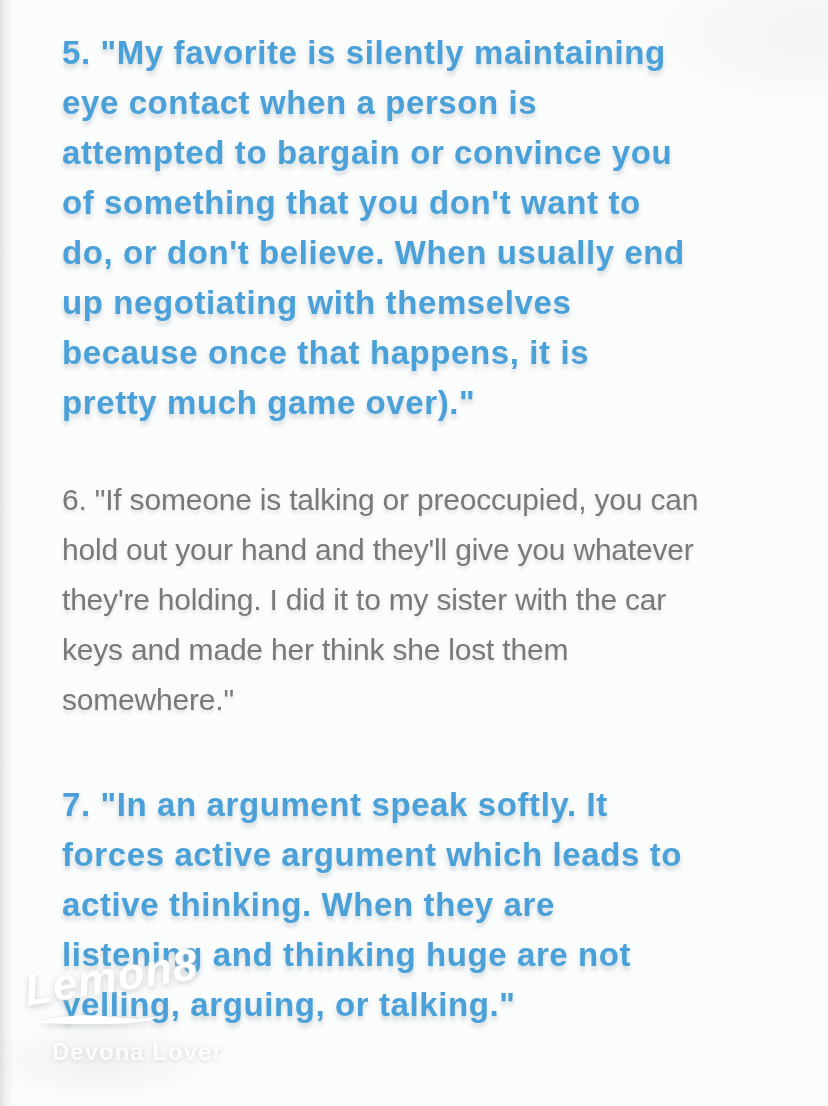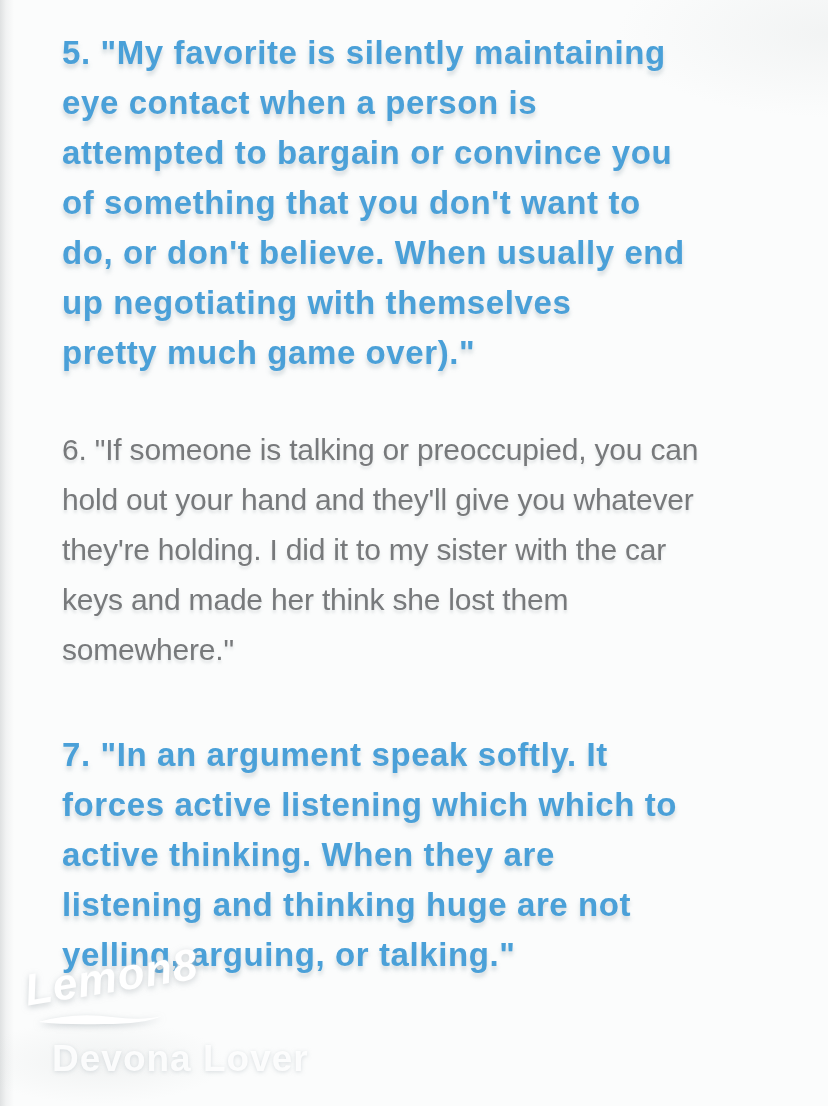--- a/index.html
+++ b/index.html
@@ -58,21 +58,21 @@
   }
   .wm-swoosh{
     position:absolute;
     left:34px; top:1008px;
     z-index:5;
     filter:drop-shadow(0 2px 3px rgba(160,170,175,0.5));
   }
   .wm-user{
     position:absolute;
     left:52px; top:1038px;
-    font-size:37px;
+    font-size:24px;
     font-weight:bold;
     letter-spacing:1px;
     color:rgba(255,255,255,0.88);
     text-shadow:0 1px 4px rgba(180,190,195,0.5);
     z-index:5;
   }
 </style>
 </head>
 <body>
 
@@ -80,38 +80,39 @@
 
   <div class="content">
 
     <div class="para blue">
       <div class="line">5. "My favorite is silently maintaining</div>
       <div class="line">eye contact when a person is</div>
       <div class="line">attempted to bargain or convince you</div>
       <div class="line">of something that you don't want to</div>
       <div class="line">do, or don't believe. When usually end</div>
       <div class="line">up negotiating with themselves</div>
+      <div class="line">because once that happens, it is</div>
       <div class="line">pretty much game over)."</div>
     </div>
 
     <div class="gap-a"></div>
 
     <div class="para gray">
       <div class="line">6. "If someone is talking or preoccupied, you can</div>
       <div class="line">hold out your hand and they'll give you whatever</div>
       <div class="line">they're holding. I did it to my sister with the car</div>
       <div class="line">keys and made her think she lost them</div>
       <div class="line">somewhere."</div>
     </div>
 
     <div class="gap-b"></div>
 
     <div class="para blue">
       <div class="line">7. "In an argument speak softly. It</div>
-      <div class="line">forces active listening which which to</div>
+      <div class="line">forces active argument which leads to</div>
       <div class="line">active thinking. When they are</div>
       <div class="line">listening and thinking huge are not</div>
       <div class="line">yelling, arguing, or talking."</div>
     </div>
 
   </div>
 
   <div class="wm-logo">Lemon8</div>
 
   <svg class="wm-swoosh" width="140" height="22" viewBox="0 0 140 22">

